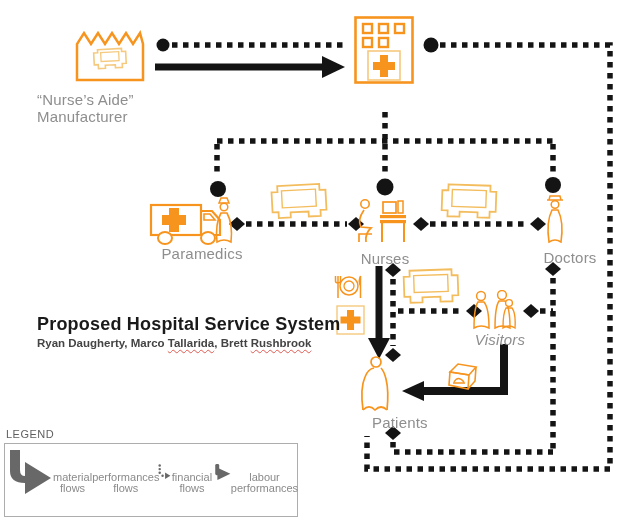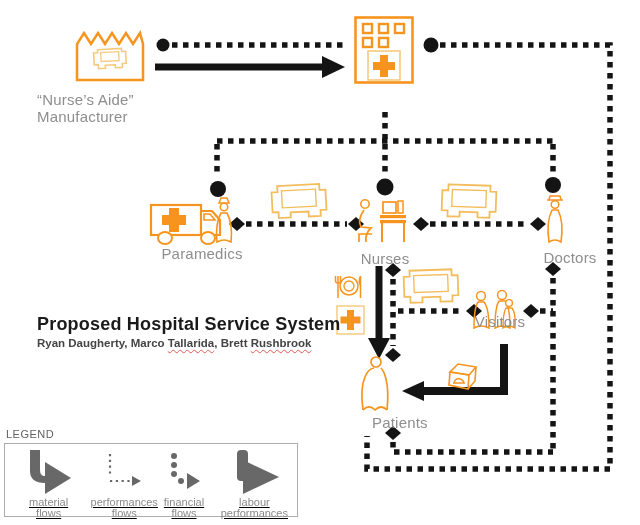--- a/index.html
+++ b/index.html
@@ -10,21 +10,21 @@
   #flows{position:absolute;left:0;top:0;}
   .node-label{position:absolute;color:var(--label);font-size:15px;letter-spacing:.2px;}
   .center{text-align:center;}
   .title{position:absolute;left:37px;top:314px;font-size:18px;font-weight:bold;color:var(--title);letter-spacing:.2px;}
   .authors{position:absolute;left:37px;top:337px;font-size:11.5px;color:var(--author);font-weight:bold;}
   .misspell{text-decoration:underline;text-decoration-style:wavy;
             text-decoration-color:var(--misspell);text-decoration-thickness:1px;text-underline-offset:2px;}
   .legend-title{position:absolute;left:6px;top:428px;font-size:11px;color:#5f5f5f;letter-spacing:.5px;}
   .legend-box{position:absolute;left:4px;top:443px;width:294px;height:74px;border:1px solid var(--legend_border);
               box-sizing:border-box;display:flex;align-items:flex-start;padding-top:6px;}
-  .legend-item{display:flex;flex-direction:column;align-items:center;justify-content:flex-start;text-decoration:underline;}
+  .legend-item{display:flex;align-items:flex-end;justify-content:flex-start;}
   .li-1{width:88px;} .li-2{width:64px;} .li-3{width:56px;} .li-4{width:86px;}
   .legend-label{font-size:11px;line-height:11px;color:var(--legend_text);text-align:center;margin-top:3px;}
 </style>
 </head>
 <body>
 
 <div class="canvas">
 
   <svg id="flows" width="640" height="525" viewBox="0 0 640 525">
     <g stroke="var(--flow)" fill="none">
@@ -208,21 +208,21 @@
     <svg width="66" height="40" viewBox="0 0 66 40">
       <path d="M12,4 H54 V10 H60 V30 H54 V36 H42 V31 H24 V36 H12 V30 H6 V10 H12 Z" stroke="var(--bed)" stroke-width="1.8" fill="none"></path>
       <rect x="16" y="9" width="34" height="17" stroke="var(--bed)" stroke-width="1.4" fill="none"></rect>
     </svg>
   </div>
 
   <div class="node-label" style="left:37px;top:91px;width:180px;">“Nurse’s Aide” Manufacturer</div>
   <div class="node-label center" style="left:160px;top:245px;width:84px;">Paramedics</div>
   <div class="node-label center" style="left:352px;top:250px;width:66px;">Nurses</div>
   <div class="node-label center" style="left:540px;top:249px;width:60px;">Doctors</div>
-  <div class="node-label center" style="left:470px;top:313px;width:60px;">Visitors</div>
+  <div class="node-label center" style="left:470px;top:331px;width:60px;font-style:italic;">Visitors</div>
   <div class="node-label" style="left:372px;top:414px;width:60px;">Patients</div>
 
   <div class="title">Proposed Hospital Service System</div>
   <div class="authors"><span>Ryan Daugherty, Marco </span><span class="misspell">Tallarida</span><span>,  Brett </span><span class="misspell">Rushbrook</span></div>
 
   <div class="legend-title">LEGEND</div>
   <div class="legend-box">
 
     <div class="legend-item li-1">
       <svg width="48" height="44" viewBox="0 0 48 44">

